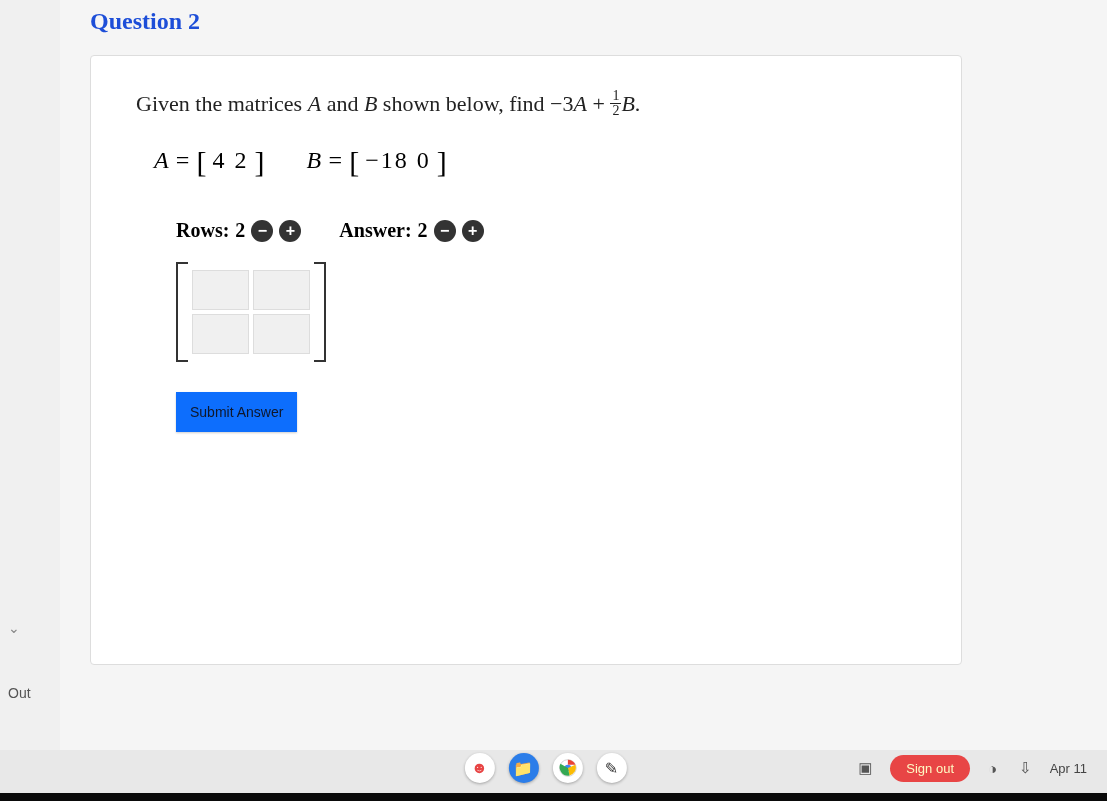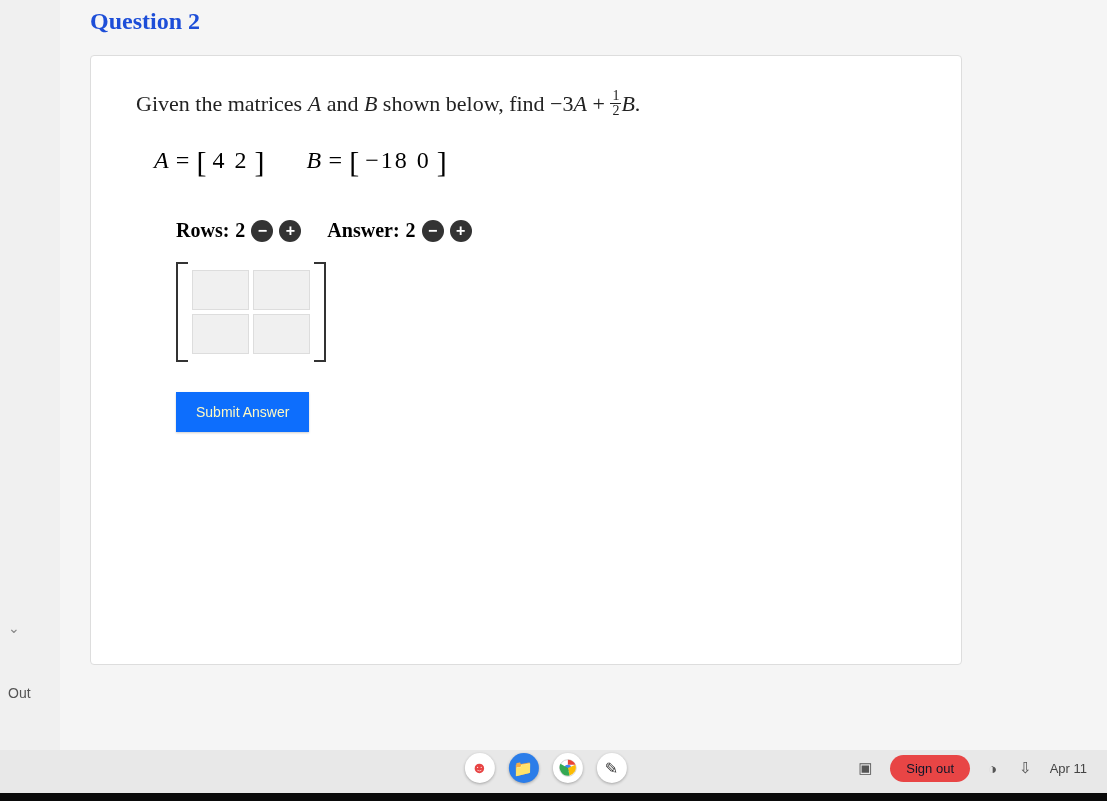--- a/index.html
+++ b/index.html
@@ -80,21 +80,21 @@
     margin-left: 40px;
     margin-bottom: 28px;
   }
   .dims-row {
     font-size: 20px;
     font-weight: bold;
     margin-left: 40px;
     margin-bottom: 20px;
     display: flex;
     align-items: center;
-    gap: 8px;
+    gap: 20px;
   }
   .dims-row .group { display: flex; align-items: center; gap: 6px; margin-right: 18px;}
   .circ-btn {
     display: inline-flex;
     width: 22px;
     height: 22px;
     border-radius: 50%;
     background: #333;
     color: #fff;
     font-family: Arial, sans-serif;
@@ -131,25 +131,25 @@
   .matrix-cell {
     background: #f0f0f0;
     border: 1px solid #ddd;
     width: 100%;
     height: 100%;
     font-size: 14px;
     text-align: center;
   }
   .submit-btn {
     background: #0d6efd;
-    color: #fef9c3;
+    color: #0f172a;
     font-family: Arial, sans-serif;
     font-size: 14px;
     border: none;
-    padding: 12px 20px;
+    padding: 12px 14px;
     margin-left: 40px;
     cursor: pointer;
     box-shadow: 0 1px 2px rgba(0,0,0,0.2);
   }
   .frac {
     display: inline-block;
     vertical-align: middle;
     text-align: center;
     font-size: 14px;
     line-height: 1;
@@ -195,21 +195,21 @@
     position: absolute;
     right: 20px;
     display: flex;
     align-items: center;
     gap: 14px;
     font-size: 13px;
     color: #444;
   }
   .signout-pill {
     background: #e84545;
-    color: #0f172a;
+    color: #fef9c3;
     padding: 6px 16px;
     border-radius: 16px;
     font-size: 13px;
     cursor: pointer;
   }
   .tray-icon { color: #555; font-size: 15px; cursor: pointer; padding: 4px;}
   .bottom-black {
     position: absolute;
     bottom: 0;
     left:0;

